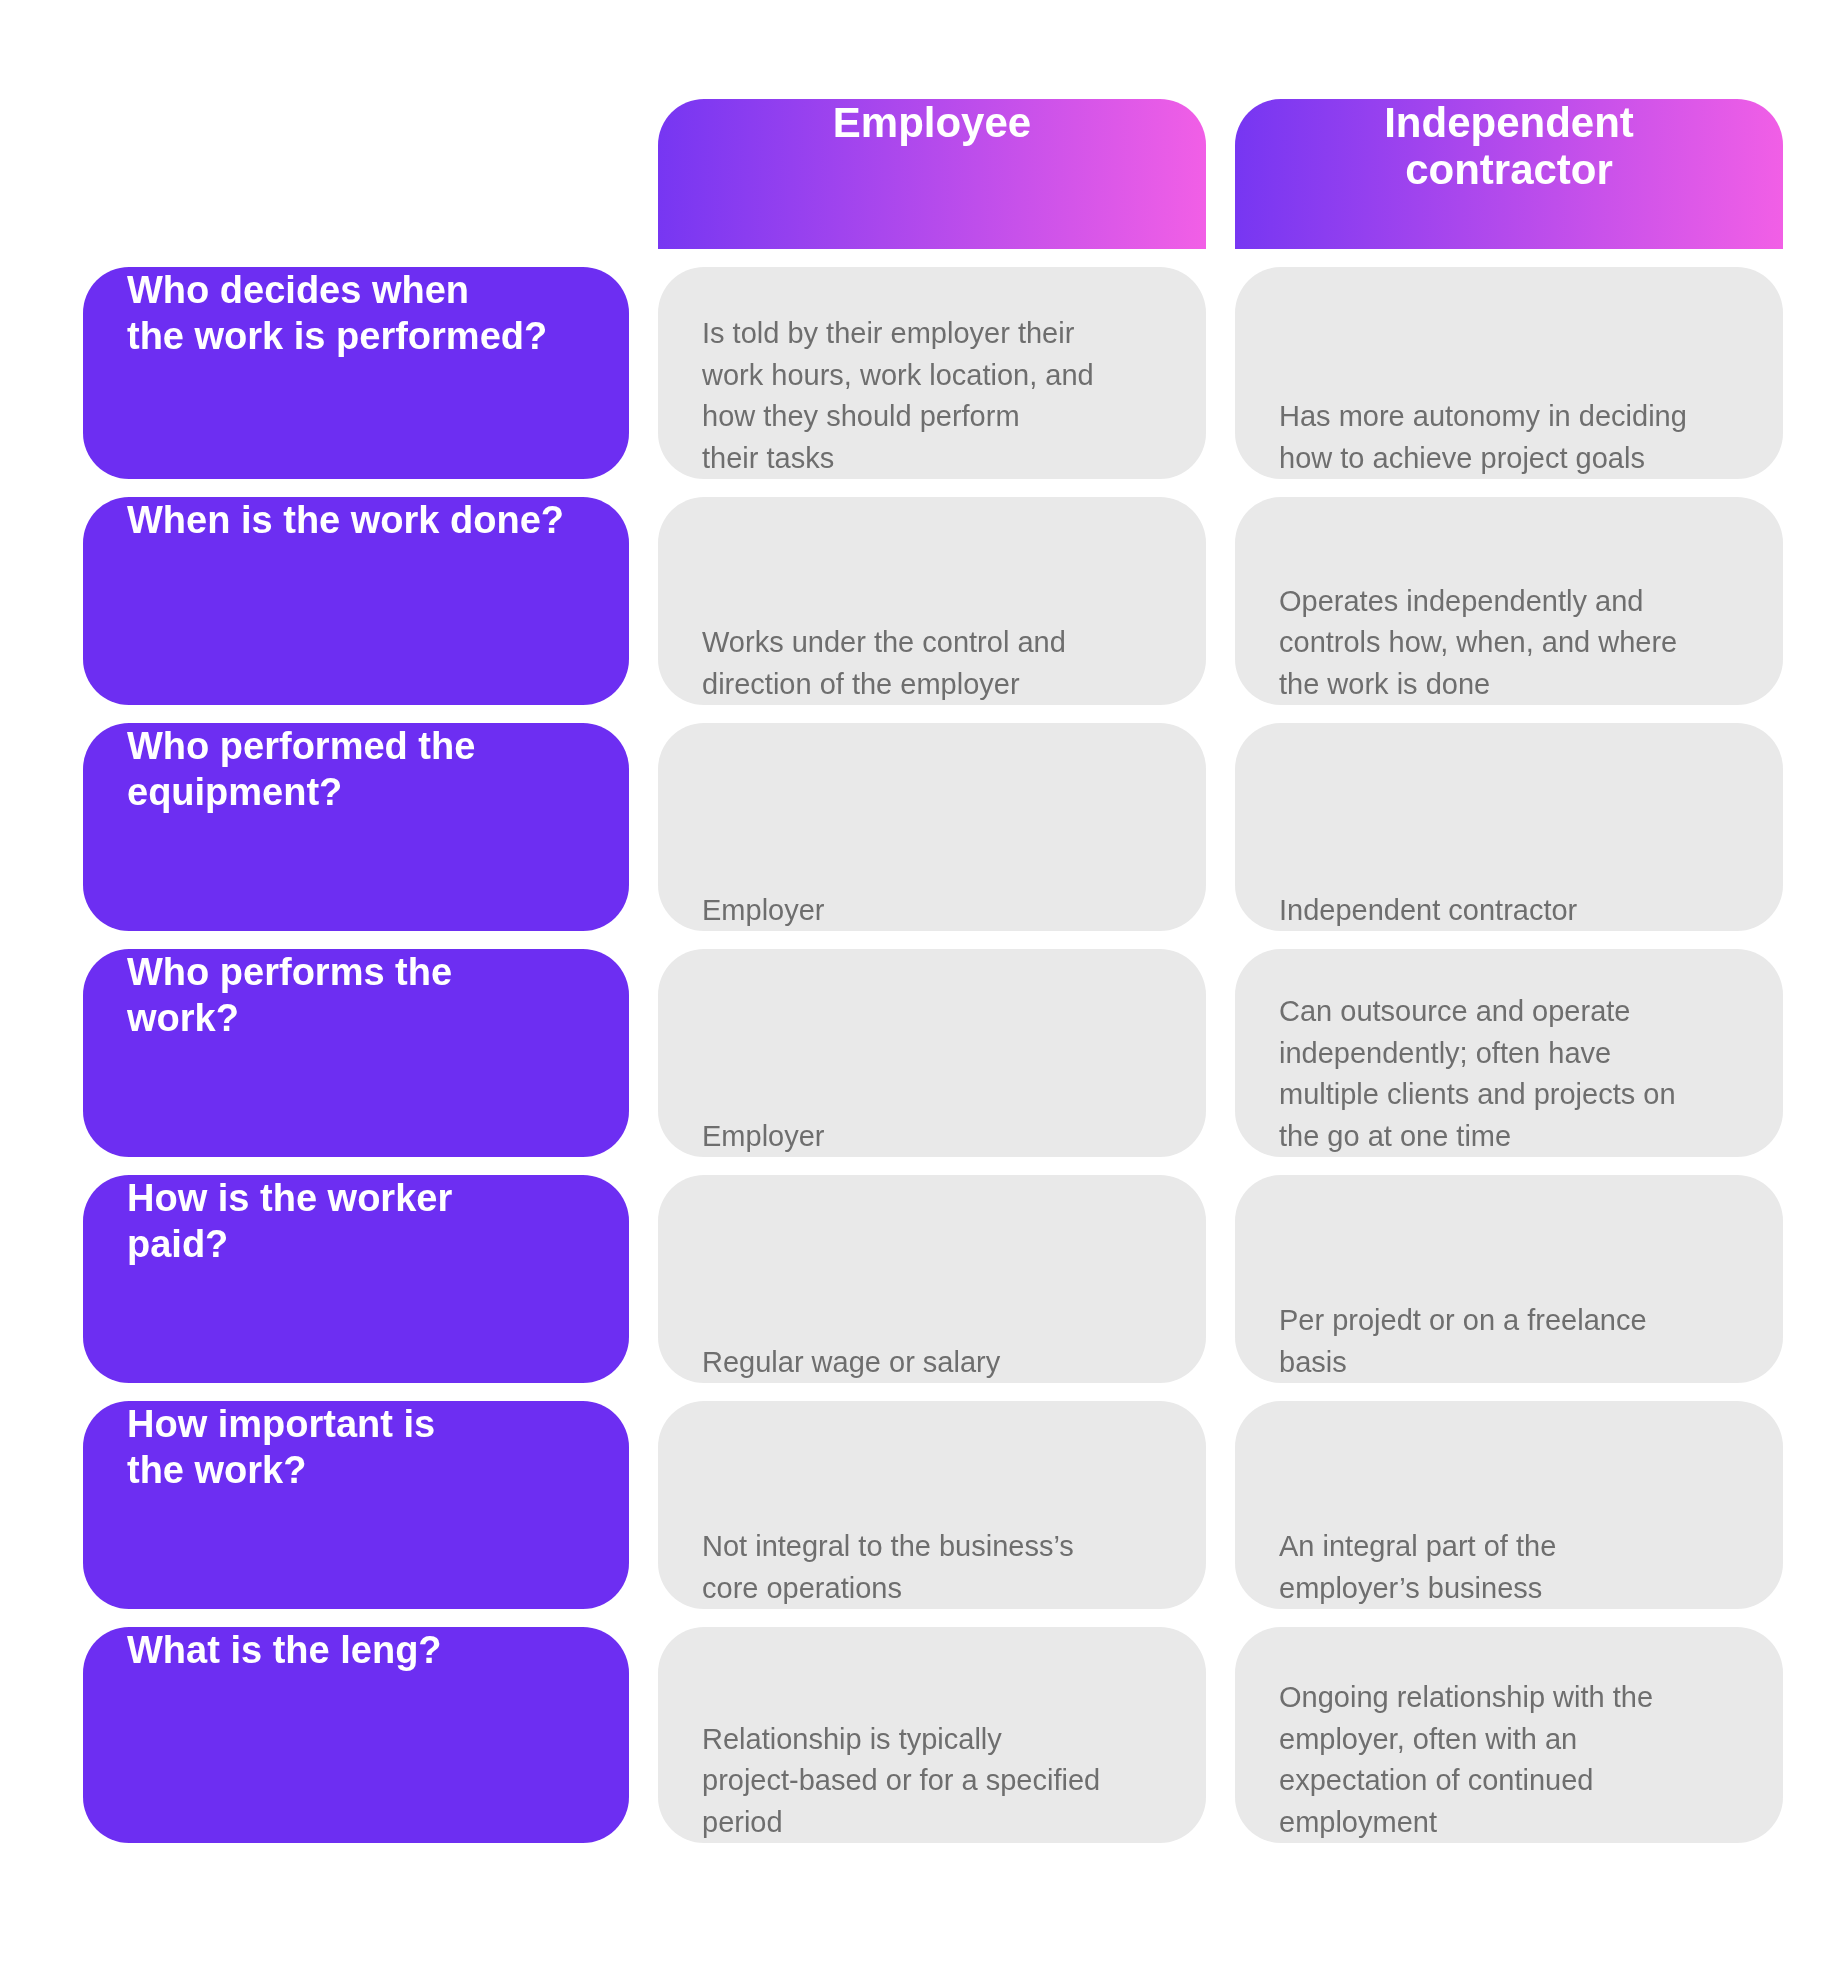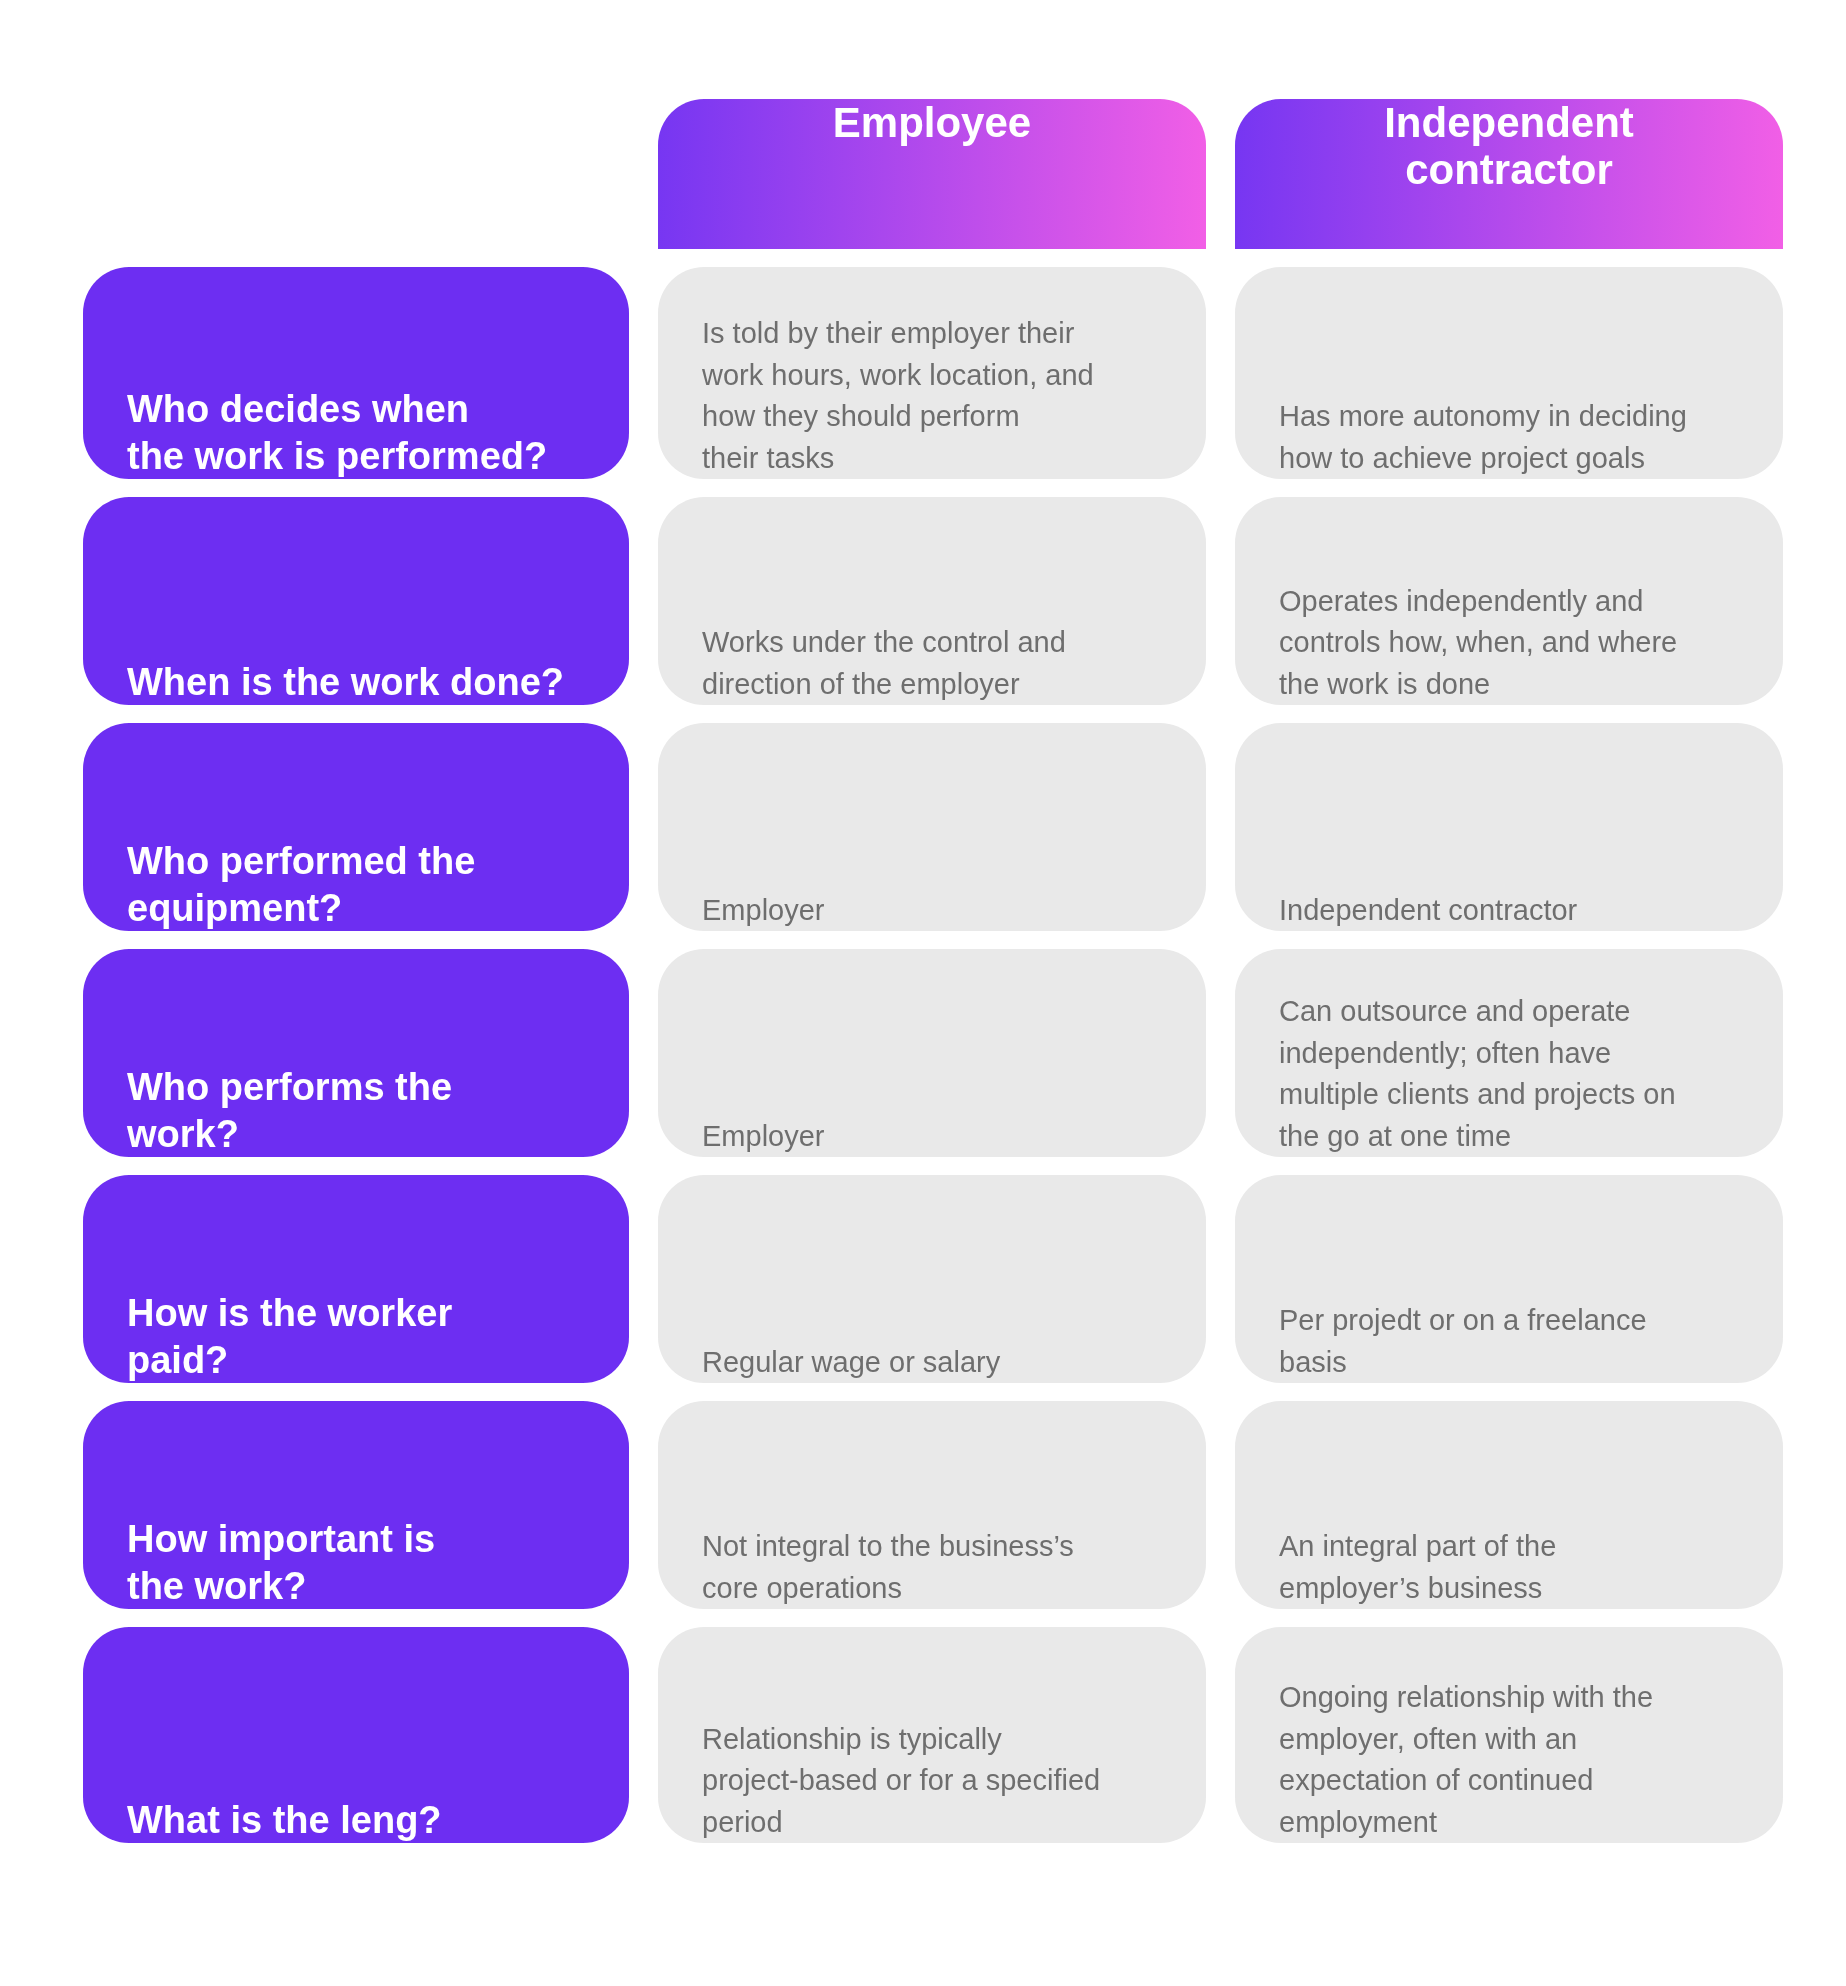--- a/index.html
+++ b/index.html
@@ -41,21 +41,21 @@
     text-align: center;
     font-size: 42px;
     font-weight: 700;
     line-height: 1.12;
   }
   .q {
     background: #6D2EF2;
     border-radius: 46px;
     color: #ffffff;
     display: flex;
-    align-items: flex-end;
+    align-items: flex-start;
     padding: 0 28px 0 44px;
     font-size: 38px;
     font-weight: 700;
     line-height: 1.22;
   }
   .a {
     background: #E9E9E9;
     border-radius: 46px;
     color: #6E6E6E;
     display: flex;

